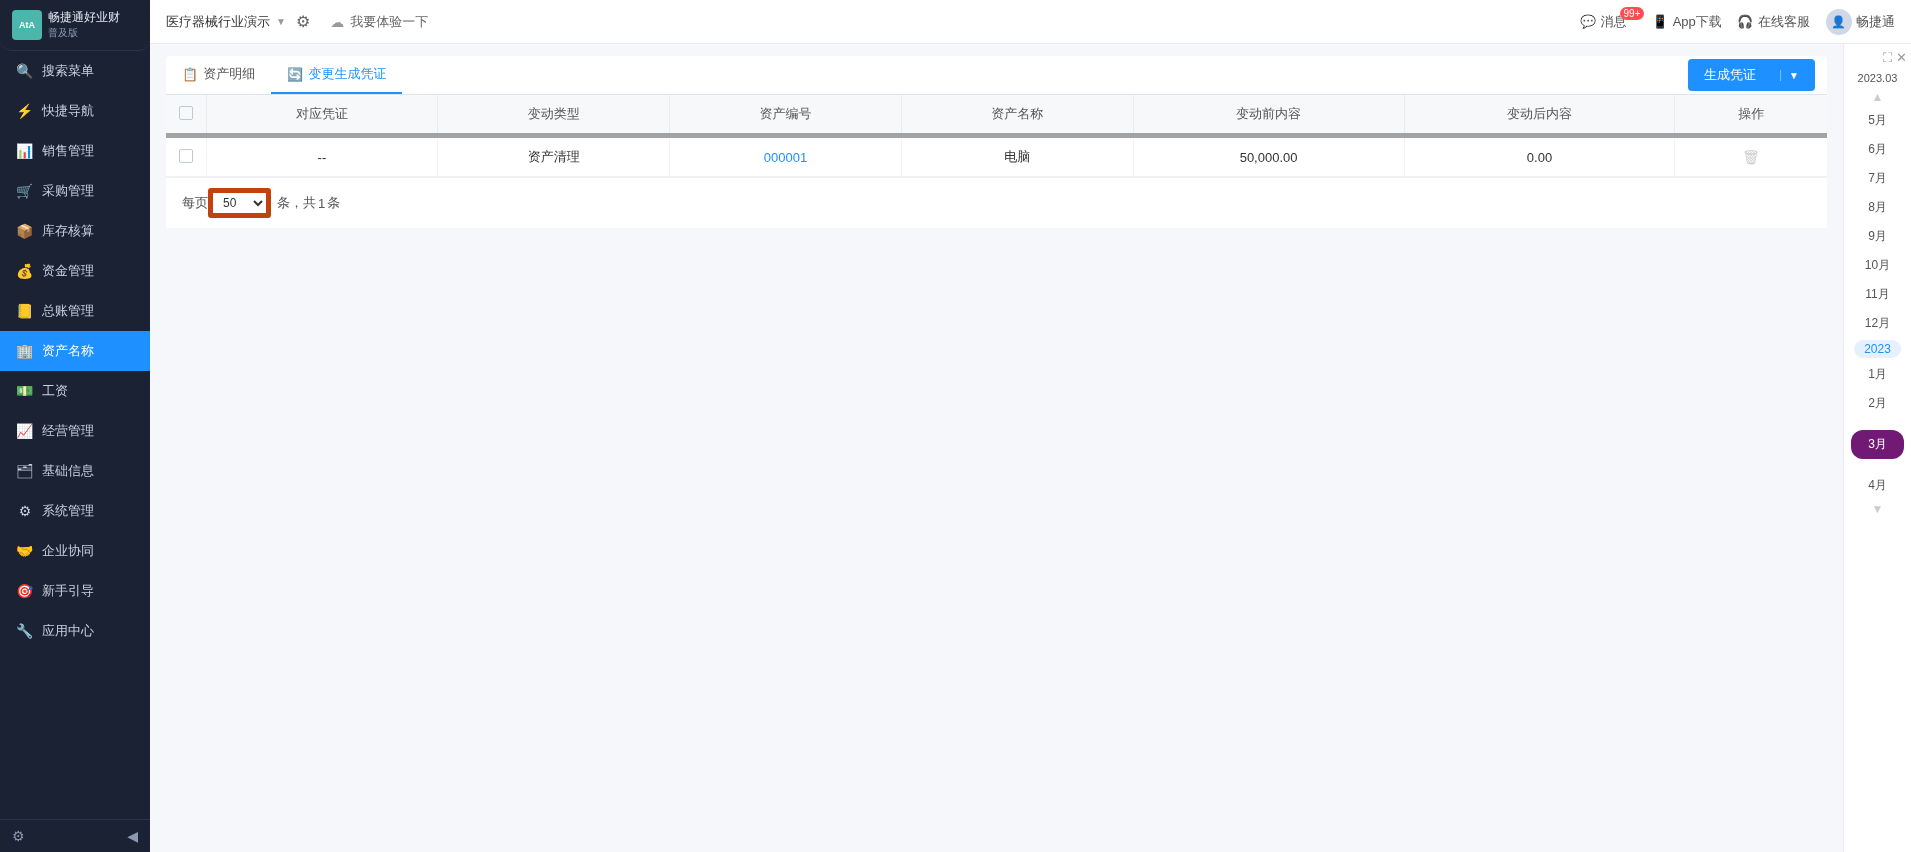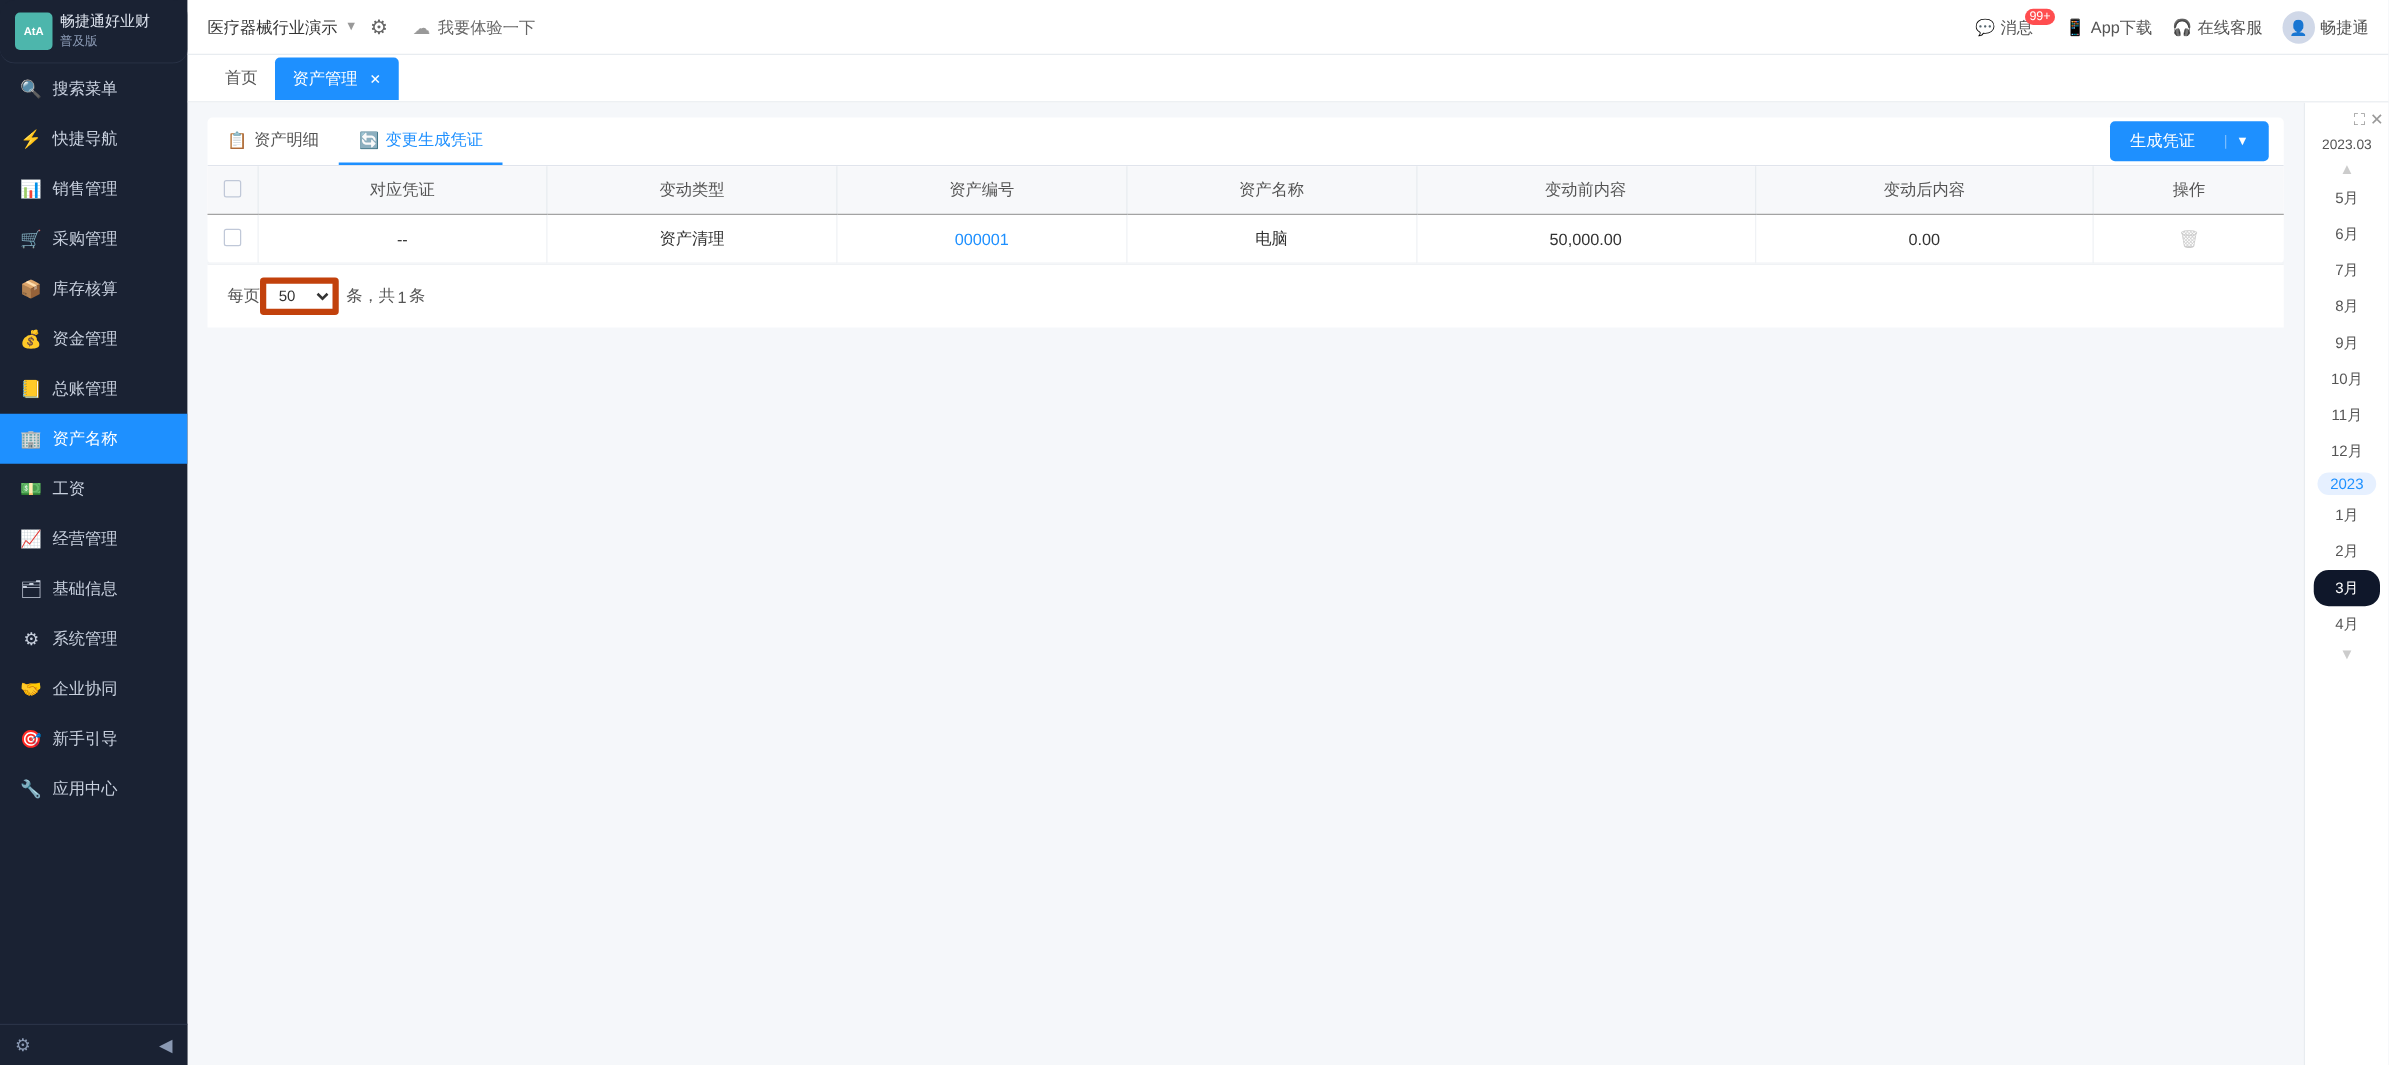--- a/index.html
+++ b/index.html
@@ -267,21 +267,21 @@
       width: 100%;
       border-collapse: collapse;
     }
     .data-table th {
       background: #f7f8fa;
       padding: 10px 12px;
       text-align: center;
       font-weight: normal;
       color: #555;
       font-size: 13px;
-      border-bottom: 1px solid #a3a3a3;
+      border-bottom: 5px solid #a3a3a3;
       border-right: 1px solid #e8ecf0;
     }
     .data-table th:last-child { border-right: none; }
     .data-table td {
       padding: 10px 12px;
       text-align: center;
       color: #333;
       font-size: 13px;
       border-bottom: 1px solid #f0f2f5;
       border-right: 1px solid #f0f2f5;
@@ -373,25 +373,25 @@
     }
     .calendar-month-item {
       width: 100%;
       text-align: center;
       padding: 6px 4px;
       font-size: 12px;
       color: #555;
       cursor: pointer;
     }
     .calendar-month-item.current-month {
-      background: #0f172a;
+      background: #701a75;
       color: white;
       border-radius: 12px;
       width: 80%;
-      margin: 0 auto;
+      margin: 12px auto;
     }
     .scroll-indicator {
       color: #ccc;
       font-size: 12px;
       text-align: center;
       padding: 2px;
       cursor: pointer;
       width: 100%;
     }
   </style>
@@ -505,29 +505,20 @@
         <span>🎧</span>
         <span>在线客服</span>
       </div>
       <div class="topbar-btn">
         <div class="topbar-avatar">👤</div>
         <span>畅捷通</span>
       </div>
     </div>
   </div>
 
-  <div class="tab-nav">
-    <div class="tab-nav-item">
-      <span>首页</span>
-    </div>
-    <div class="tab-nav-item active">
-      <span>资产管理</span>
-      <span class="tab-close">✕</span>
-    </div>
-  </div>
 
   <div class="content">
     <div class="content-main">
 
       <div>
 
         <div class="inner-tabs">
           <div class="inner-tab">
             <span class="inner-tab-icon">📋</span>
             <span>资产明细</span>

